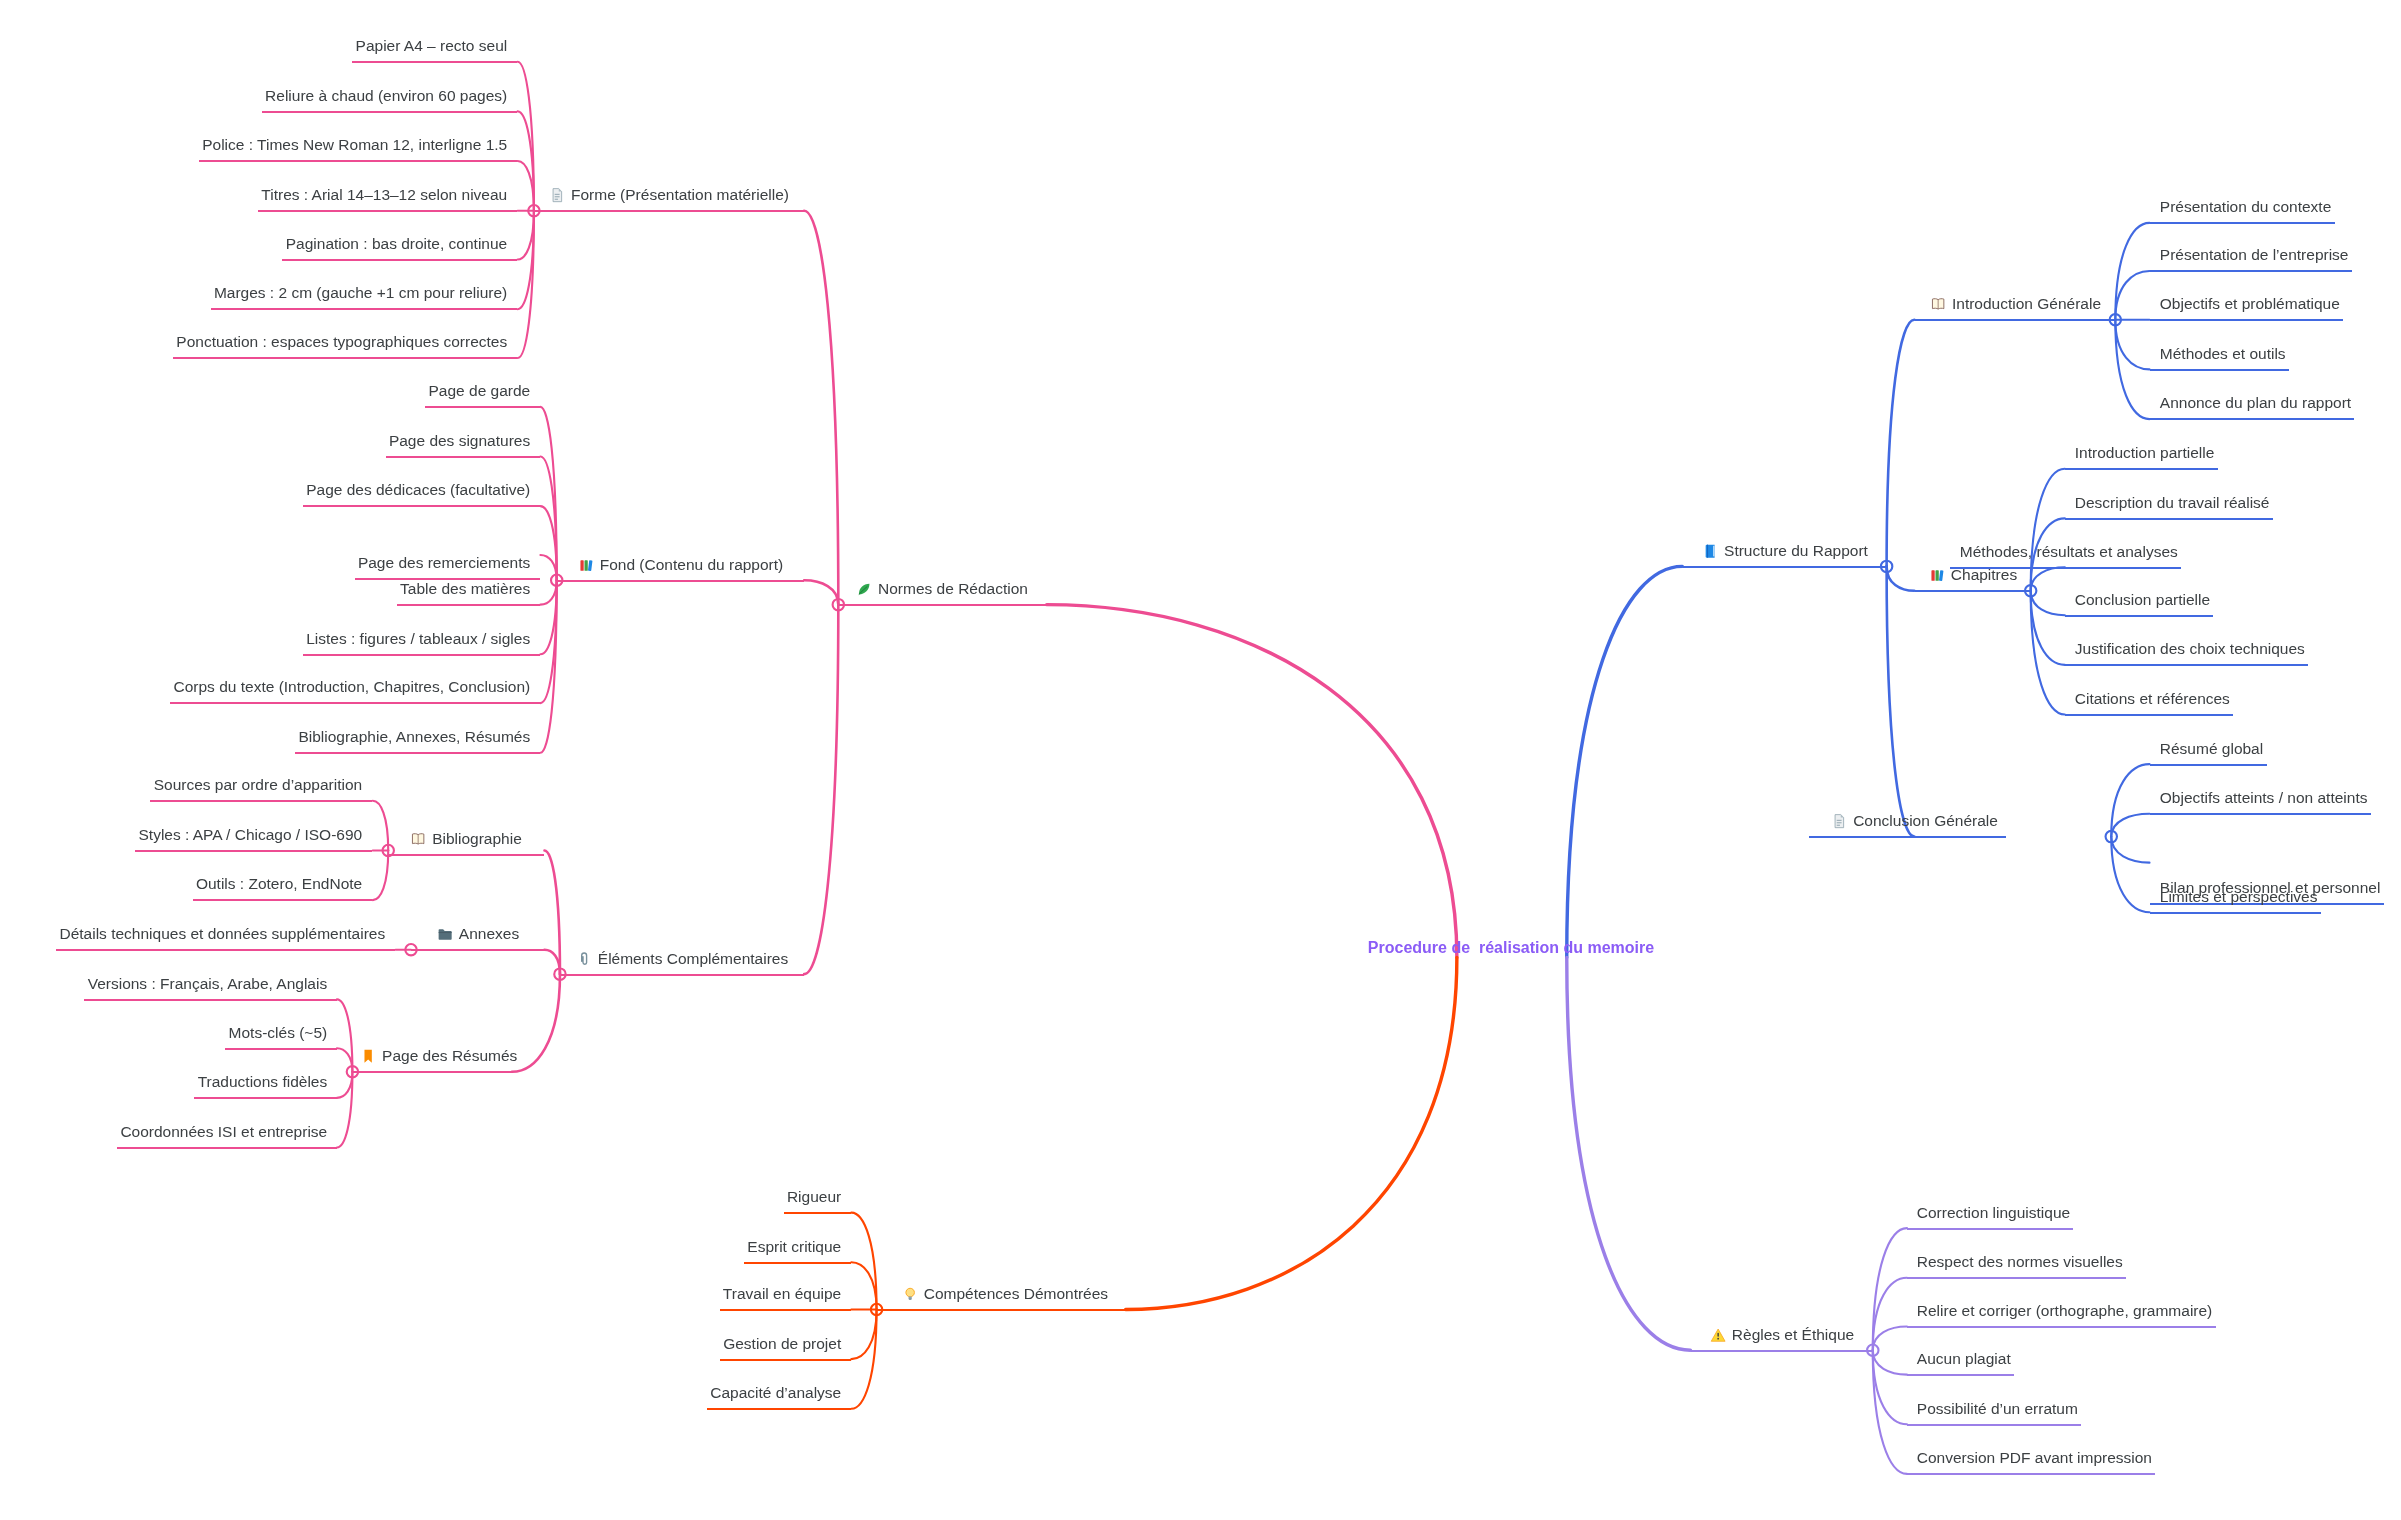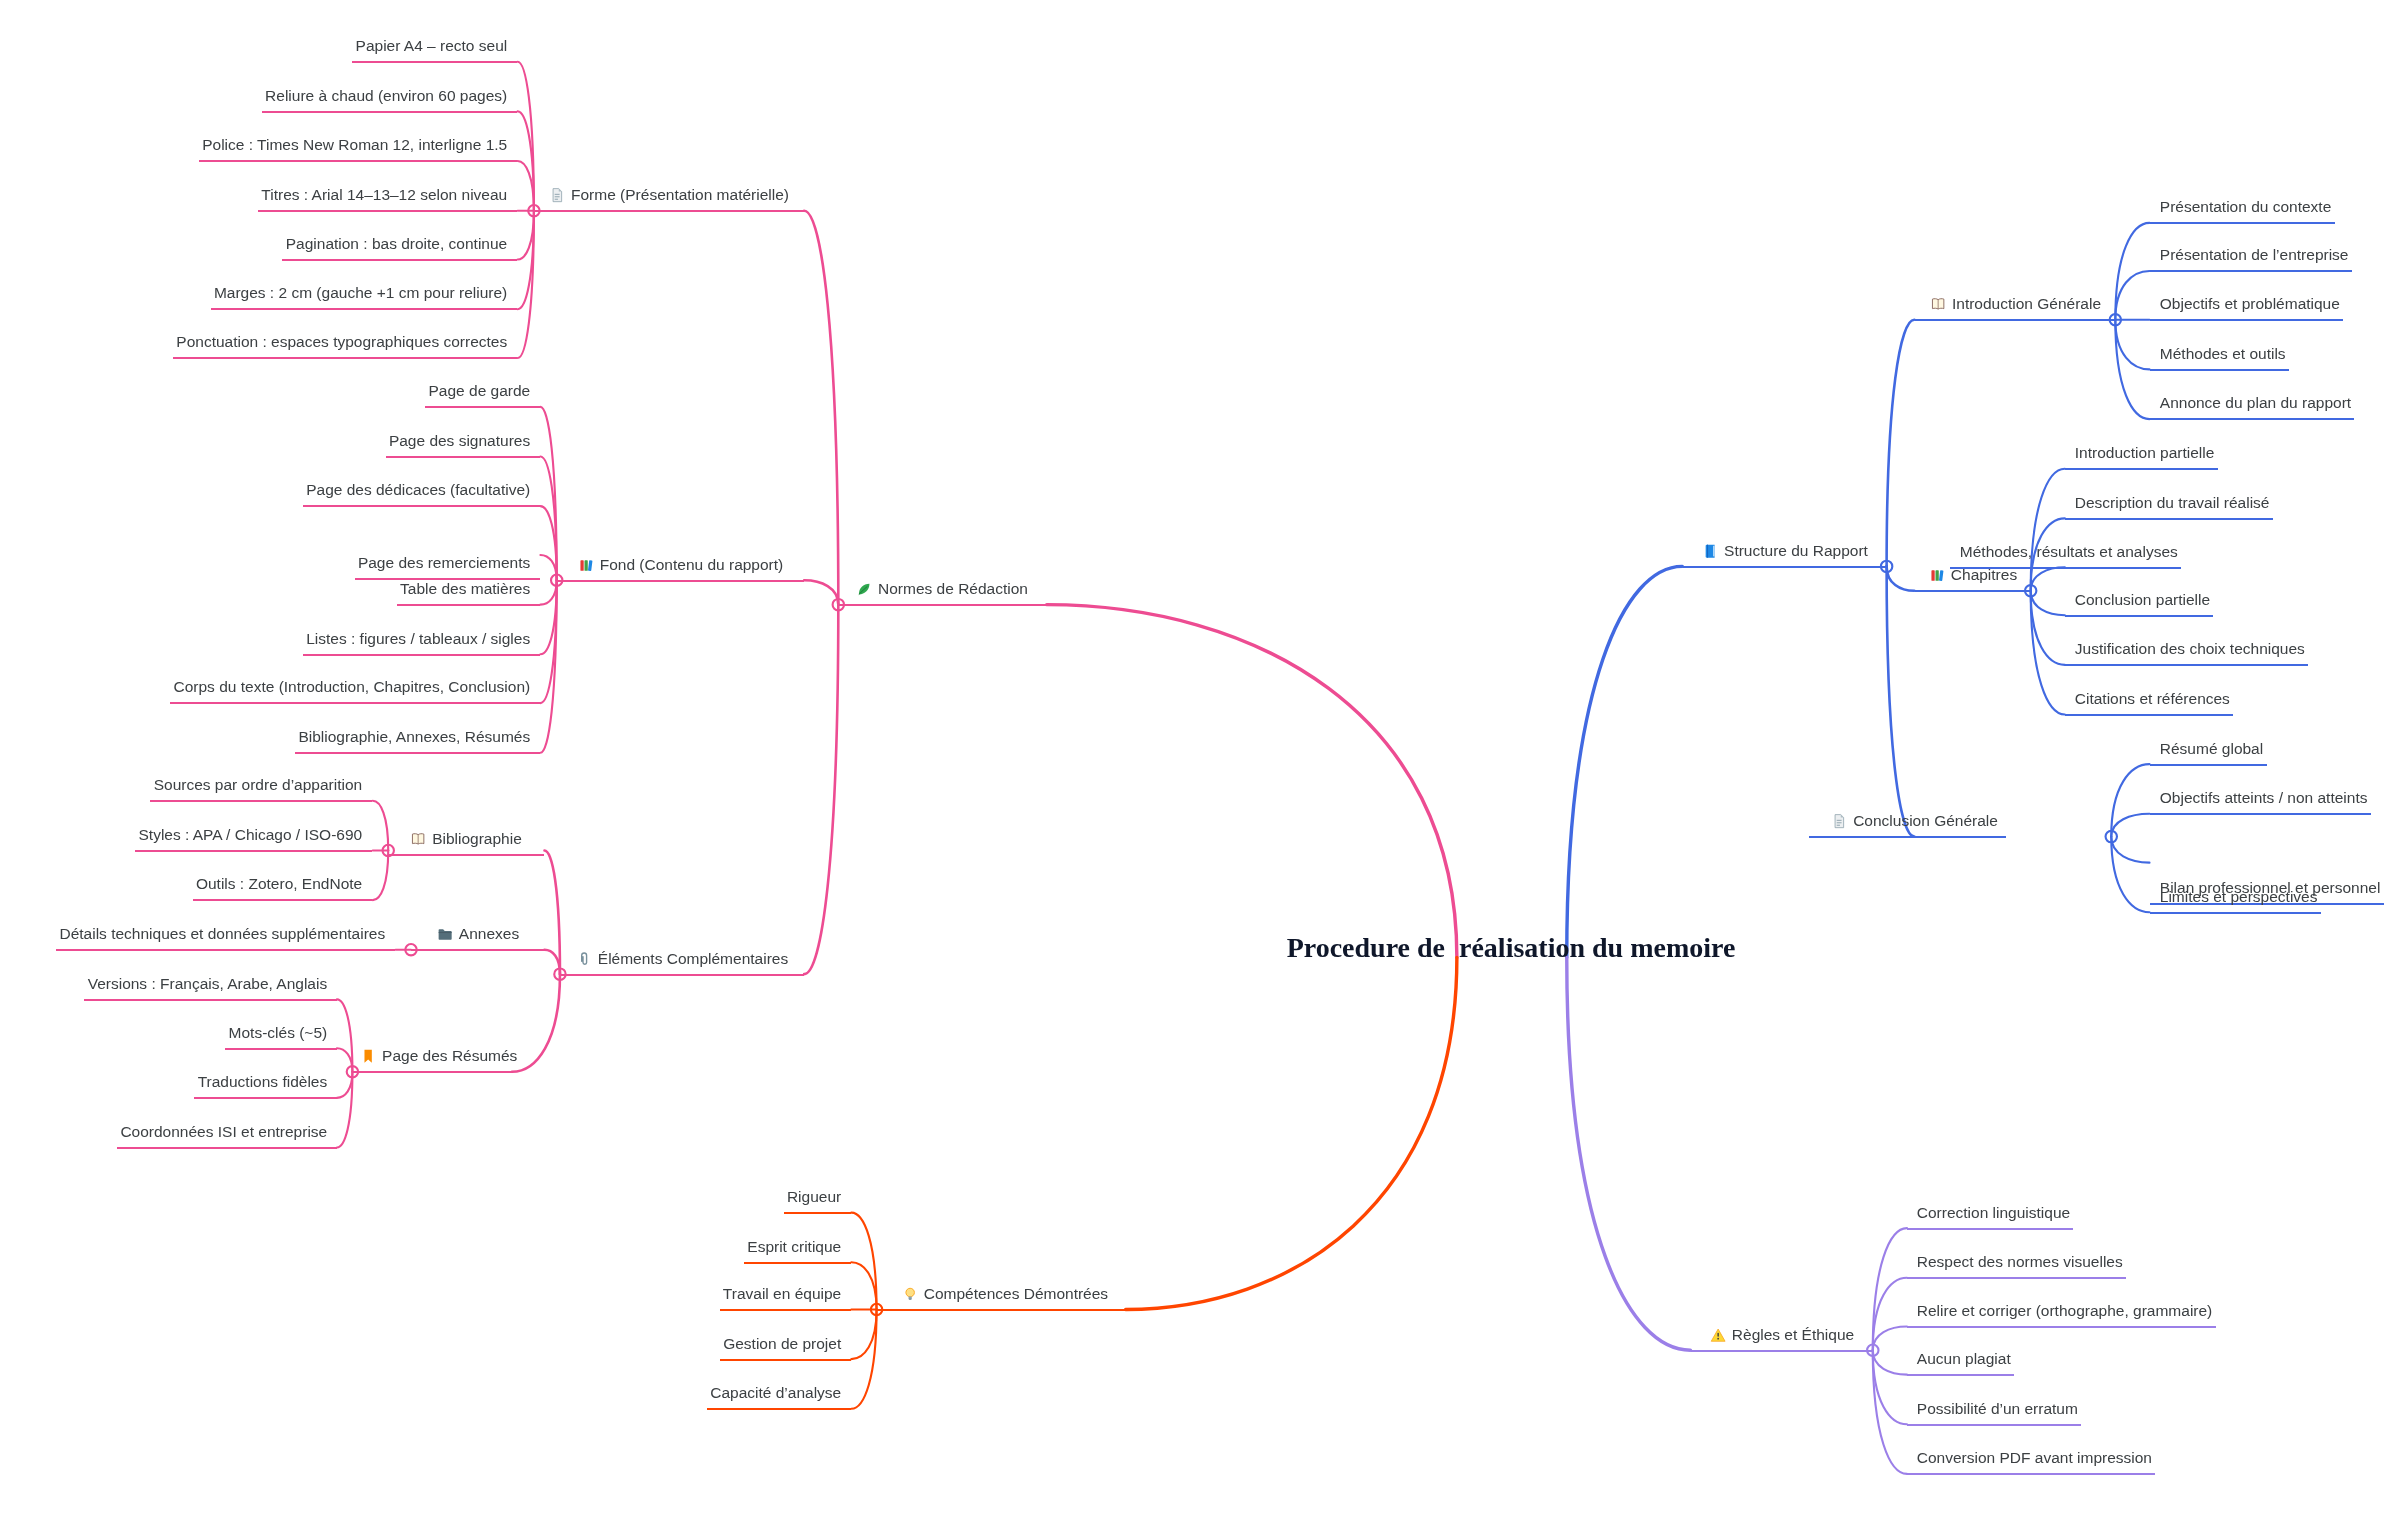--- a/index.html
+++ b/index.html
@@ -11,21 +11,21 @@
     font-size:15.5px; color:#3c4043;
     height:28px; line-height:21px; padding:0 8.1px 4.1px 8.1px;
     border-bottom:2.4px solid #888;
   }
   .node.parent { text-align:center; }
   .node.leaf.left  { text-align:right; padding:0 9.8px 4.1px 3.3px; }
   .node.leaf.right { text-align:left;  padding:0 3.3px 4.1px 9.8px; }
   .icon { display:inline-block; width:16.3px; height:16.3px; vertical-align:-3.3px; margin-right:5.7px; }
   #root-label {
     position:absolute; transform:translate(-50%,-50%);
-    font-size:28px; font-weight:bold; color:#0f172a; white-space:pre;font-family:Liberation Serif, serif;
+    font-size:16px; font-weight:bold; color:#8b5cf6; white-space:pre;
   }
 </style>
 </head>
 <body>
 
 <div id="mindmap" style="width: 2401px; height: 1521px;">
   <svg id="links" xmlns="http://www.w3.org/2000/svg" width="2401" height="1521" viewBox="0 0 2950 1868">
       <path d="M 1790 1176 C 1790 872.5, 1538.0 742.5, 1286 742.5" fill="none" stroke="#ed4c92" stroke-width="4.2" stroke-linecap="round"></path>
       <circle cx="1030" cy="742.5" r="7" fill="#ffffff" stroke="#ed4c92" stroke-width="2.6"></circle>
       <path d="M 1030 742.5 C 1030 403.7, 1009.0 258.5, 988 258.5" fill="none" stroke="#ed4c92" stroke-width="3.2" stroke-linecap="round"></path>

